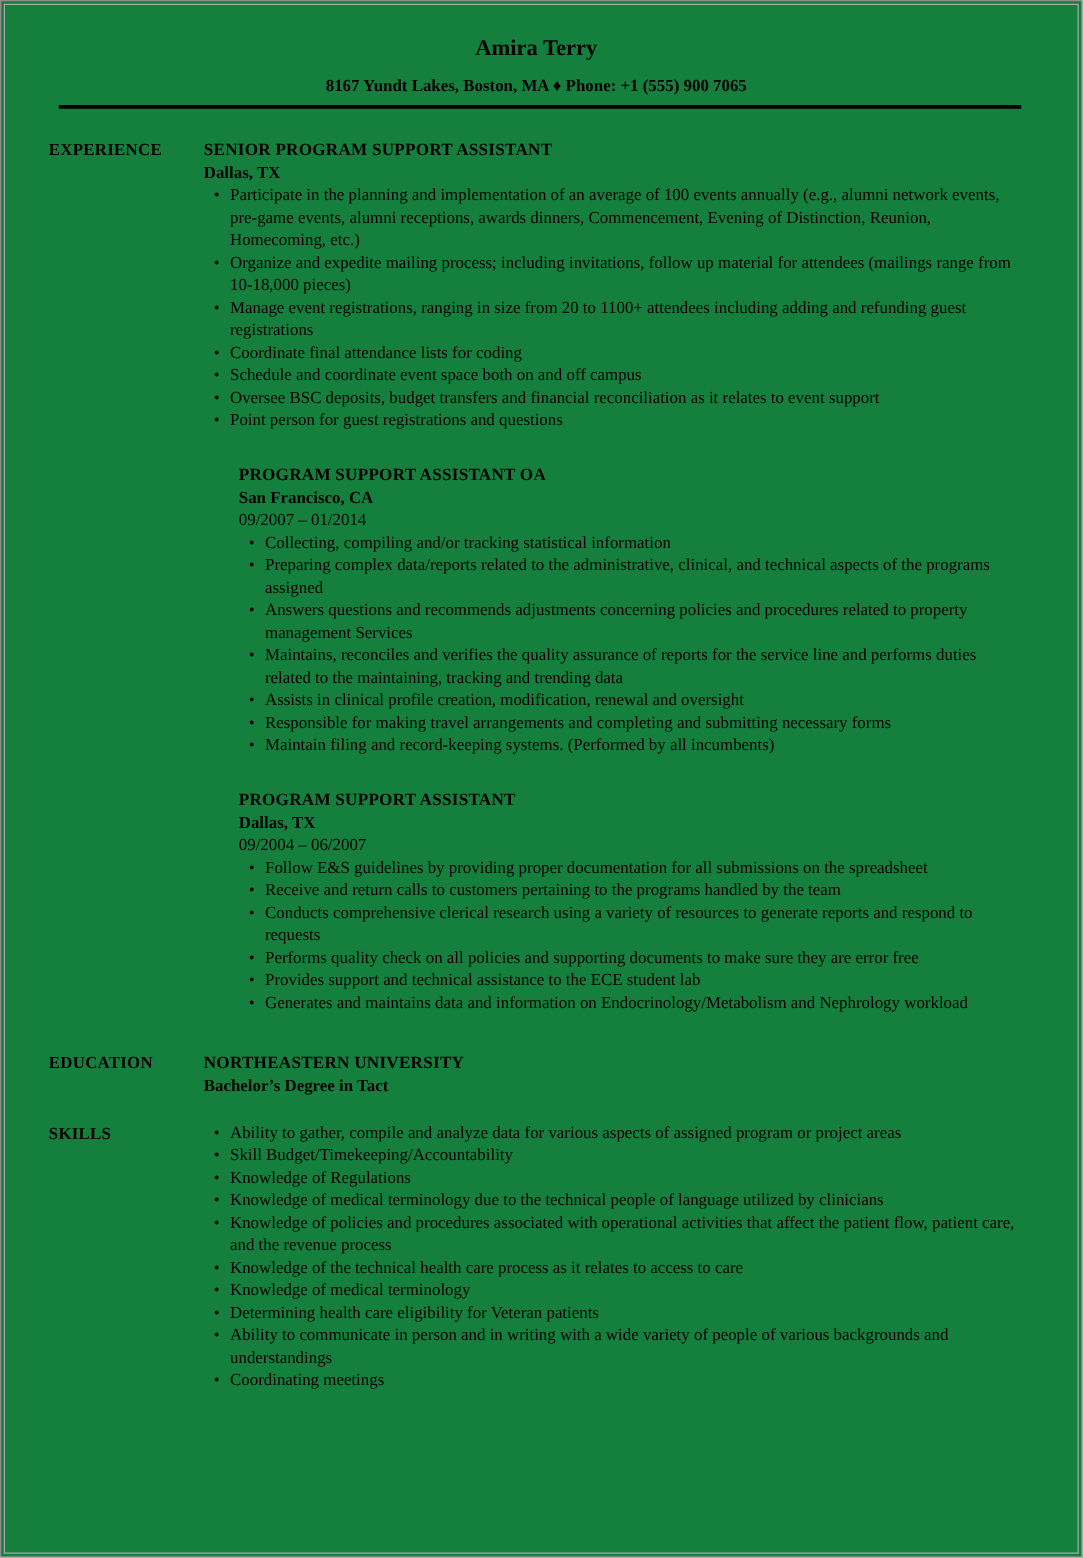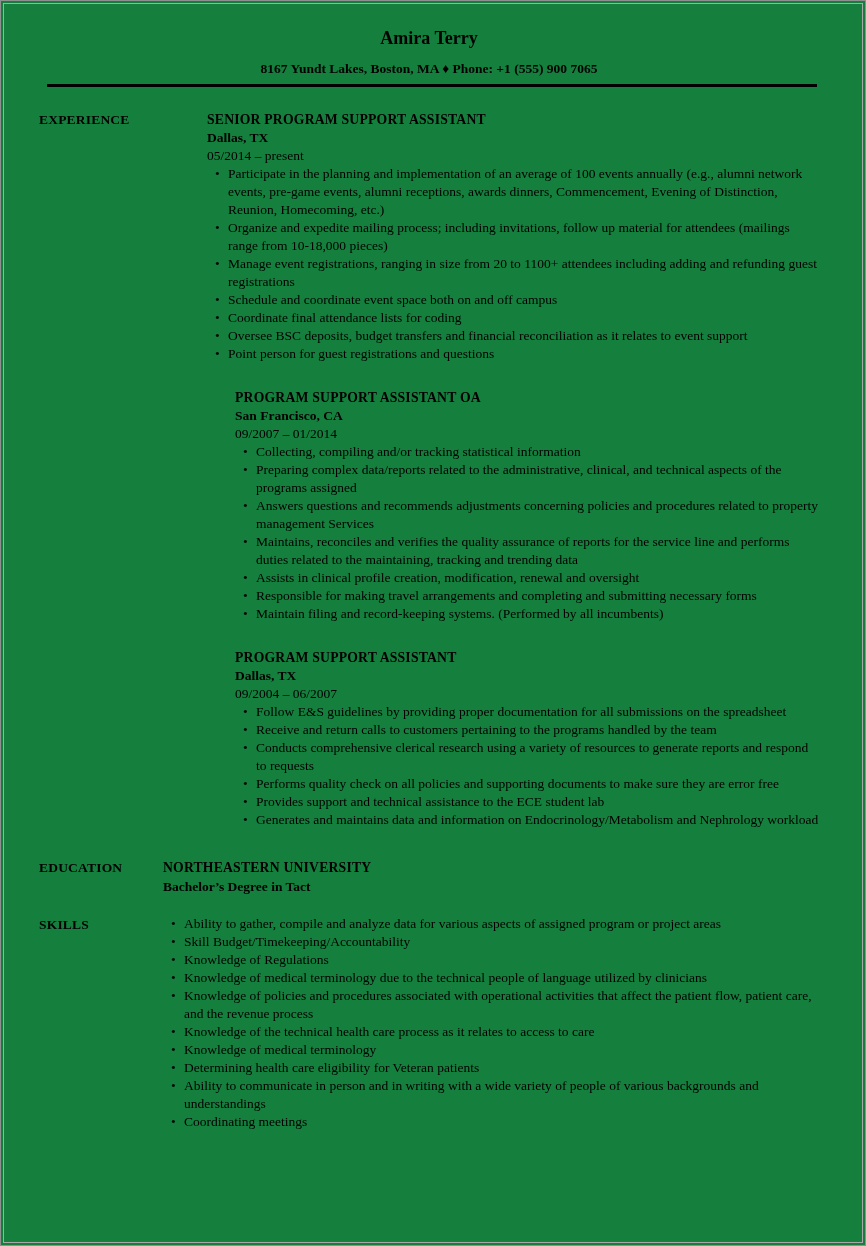--- a/index.html
+++ b/index.html
@@ -40,21 +40,21 @@
   }
   .header-rule {
     border: none;
     border-top: 3px solid #000000;
     margin: 7px 2px 0 8px;
   }
   .section {
     display: flex;
     align-items: flex-start;
   }
-  .section.experience { margin-top: 23px; gap: 44px; }
+  .section.experience { margin-top: 23px; }
   .section.education  { margin-top: 29px; }
   .section.skills     { margin-top: 19px; }
   .section-label {
     flex: 0 0 124px;
     font-size: 13.5px;
     font-weight: bold;
     line-height: 19px;
     letter-spacing: 0.2px;
   }
   .section-body { flex: 1 1 auto; min-width: 0; }
@@ -117,27 +117,26 @@
       <hr class="header-rule">
     </div>
 
     <div class="section experience">
       <div class="section-label">EXPERIENCE</div>
       <div class="section-body">
 
         <div class="job">
           <div class="job-title">SENIOR PROGRAM SUPPORT ASSISTANT</div>
           <div class="job-location">Dallas, TX</div>
-          <div class="job-dates">05/2014 – present</div>
           <ul class="bullets">
               <li>Participate in the planning and implementation of an average of 100 events annually (e.g., alumni network events, pre-game events, alumni receptions, awards dinners, Commencement, Evening of Distinction, Reunion, Homecoming, etc.)</li>
               <li>Organize and expedite mailing process; including invitations, follow up material for attendees (mailings range from 10-18,000 pieces)</li>
               <li>Manage event registrations, ranging in size from 20 to 1100+ attendees including adding and refunding guest registrations</li>
+              <li>Coordinate final attendance lists for coding</li>
               <li>Schedule and coordinate event space both on and off campus</li>
-              <li>Coordinate final attendance lists for coding</li>
               <li>Oversee BSC deposits, budget transfers and financial reconciliation as it relates to event support</li>
               <li>Point person for guest registrations and questions</li>
             </ul>
         </div>
 
         <div class="job">
           <div class="job-title">PROGRAM SUPPORT ASSISTANT OA</div>
           <div class="job-location">San Francisco, CA</div>
           <div class="job-dates">09/2007 – 01/2014</div>
           <ul class="bullets">

